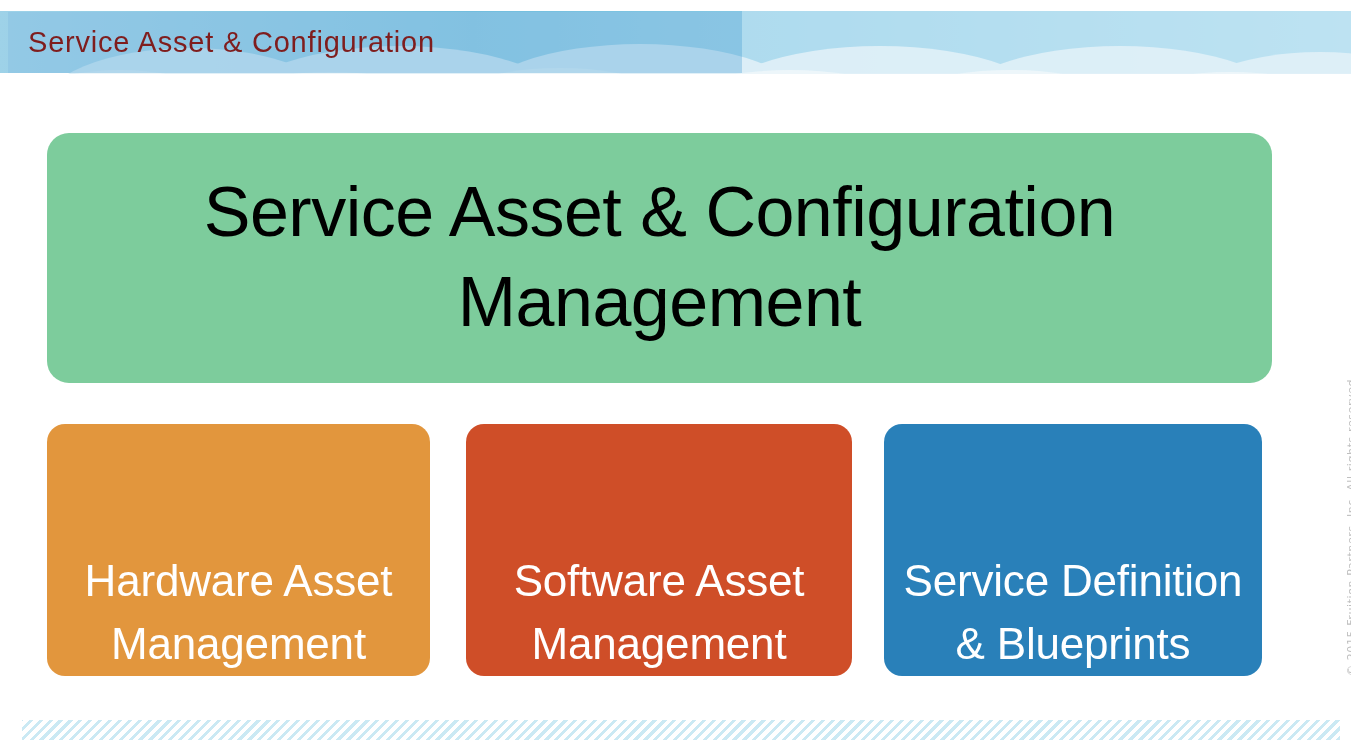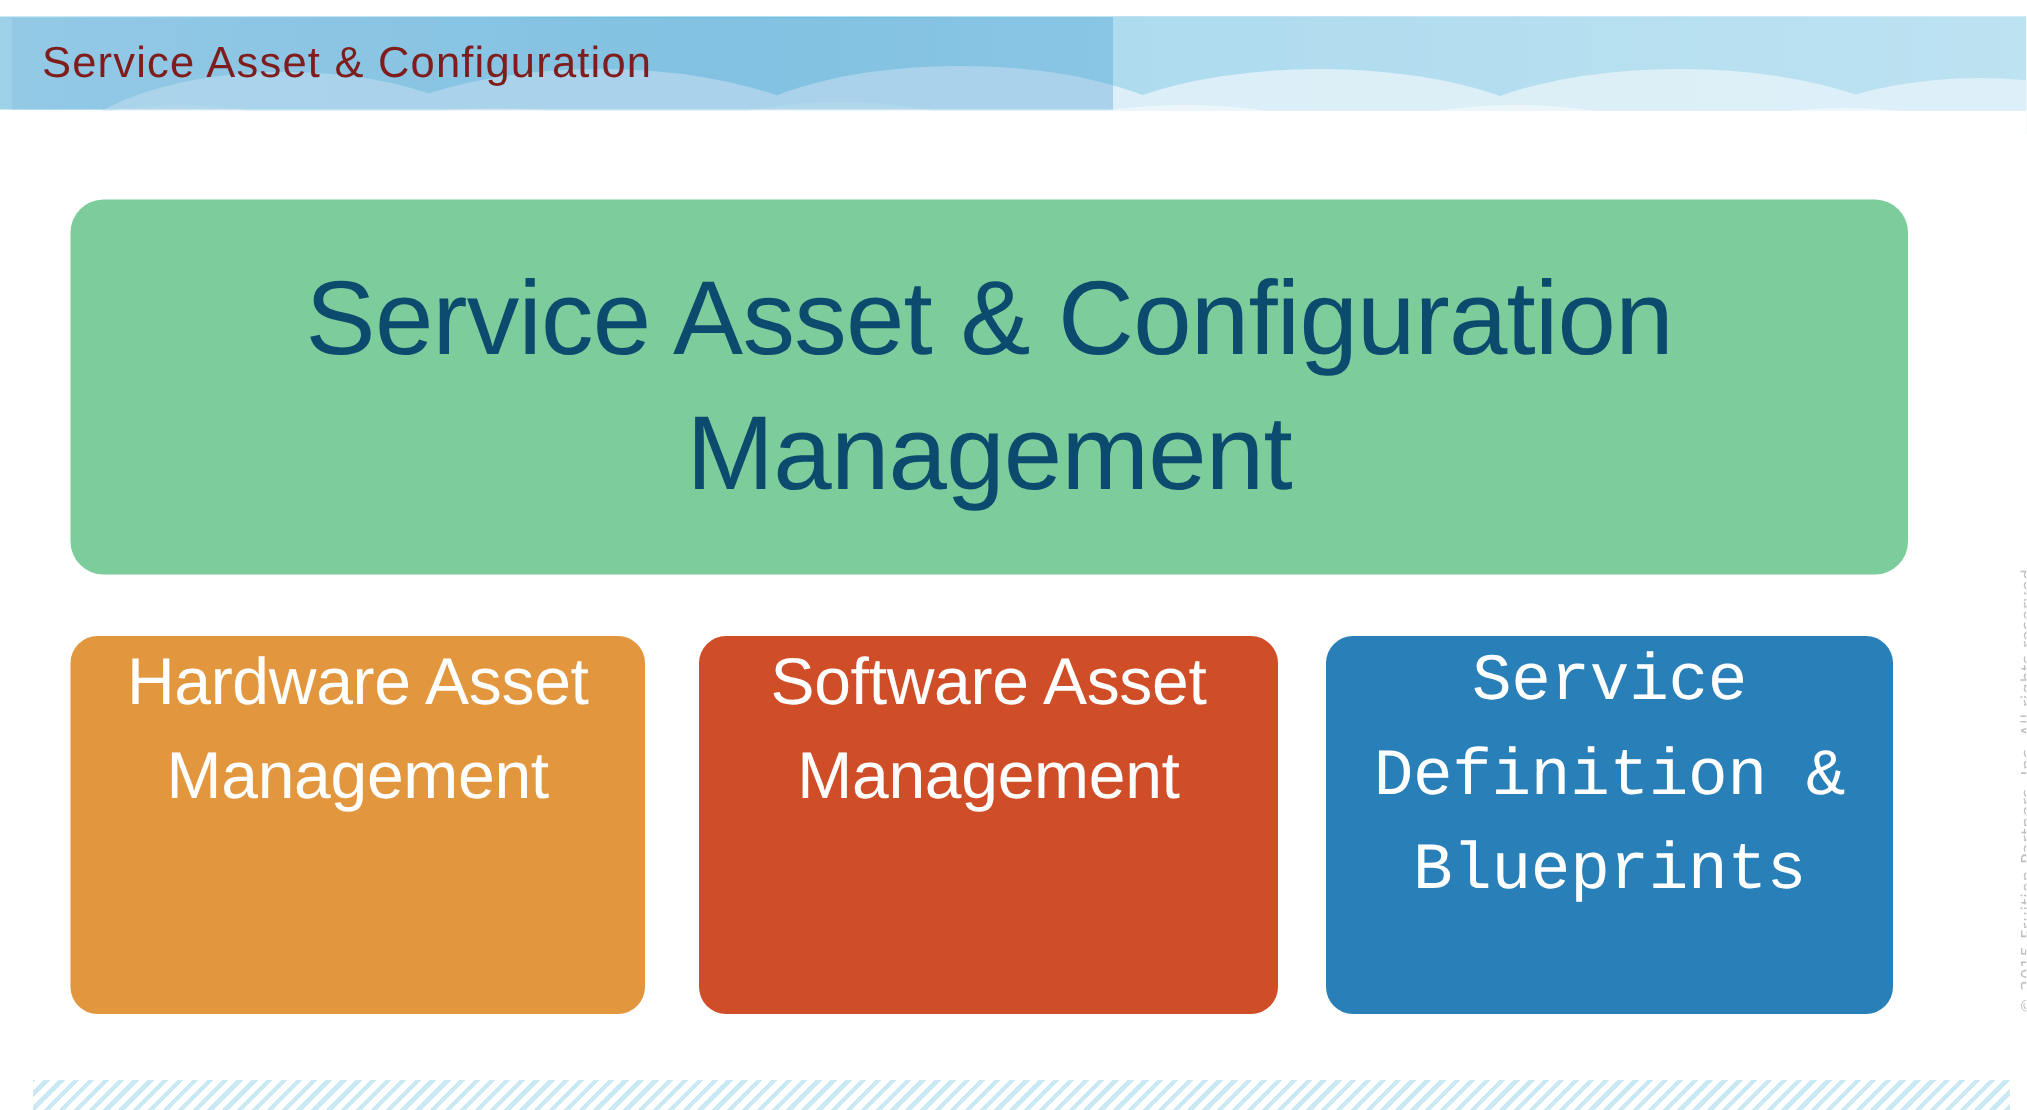--- a/index.html
+++ b/index.html
@@ -68,51 +68,51 @@
     height: 250px;
     background: #7DCC9C;
     border-radius: 22px;
     display: flex;
     align-items: center;
     justify-content: center;
     box-sizing: border-box;
     padding: 0 40px;
   }
   #primary-box-label {
-    color: #0c4a6e;
+    color: #000000;
     font-size: 70px;
     font-weight: 300;
     line-height: 1.28;
     text-align: center;
     letter-spacing: -0.5px;
   }
 
   
   .sub-box {
     position: absolute;
     top: 424px;
     height: 252px;
     border-radius: 18px;
     display: flex;
-    align-items: flex-start;
+    align-items: flex-end;
     justify-content: center;
     box-sizing: border-box;
     padding: 0 10px;
   }
   .sub-box-label {
     color: #ffffff;
     font-size: 44px;
     font-weight: 400;
     line-height: 1.43;
     text-align: center;
     letter-spacing: -0.2px;
   }
   #sub-box-0 { left: 47px;  width: 383px; background: #E2963D; }
   #sub-box-1 { left: 466px; width: 386px; background: #CF4E28; }
-  #sub-box-2 { left: 884px; width: 378px; background: #2980B9; font-family: Liberation Mono, monospace; }
+  #sub-box-2 { left: 884px; width: 378px; background: #2980B9; }
 
   
   #copyright {
     position: absolute;
     right: 6px;
     top: 376px;
     width: 300px;
     transform: rotate(-90deg);
     transform-origin: 100% 0;
     text-align: left;

